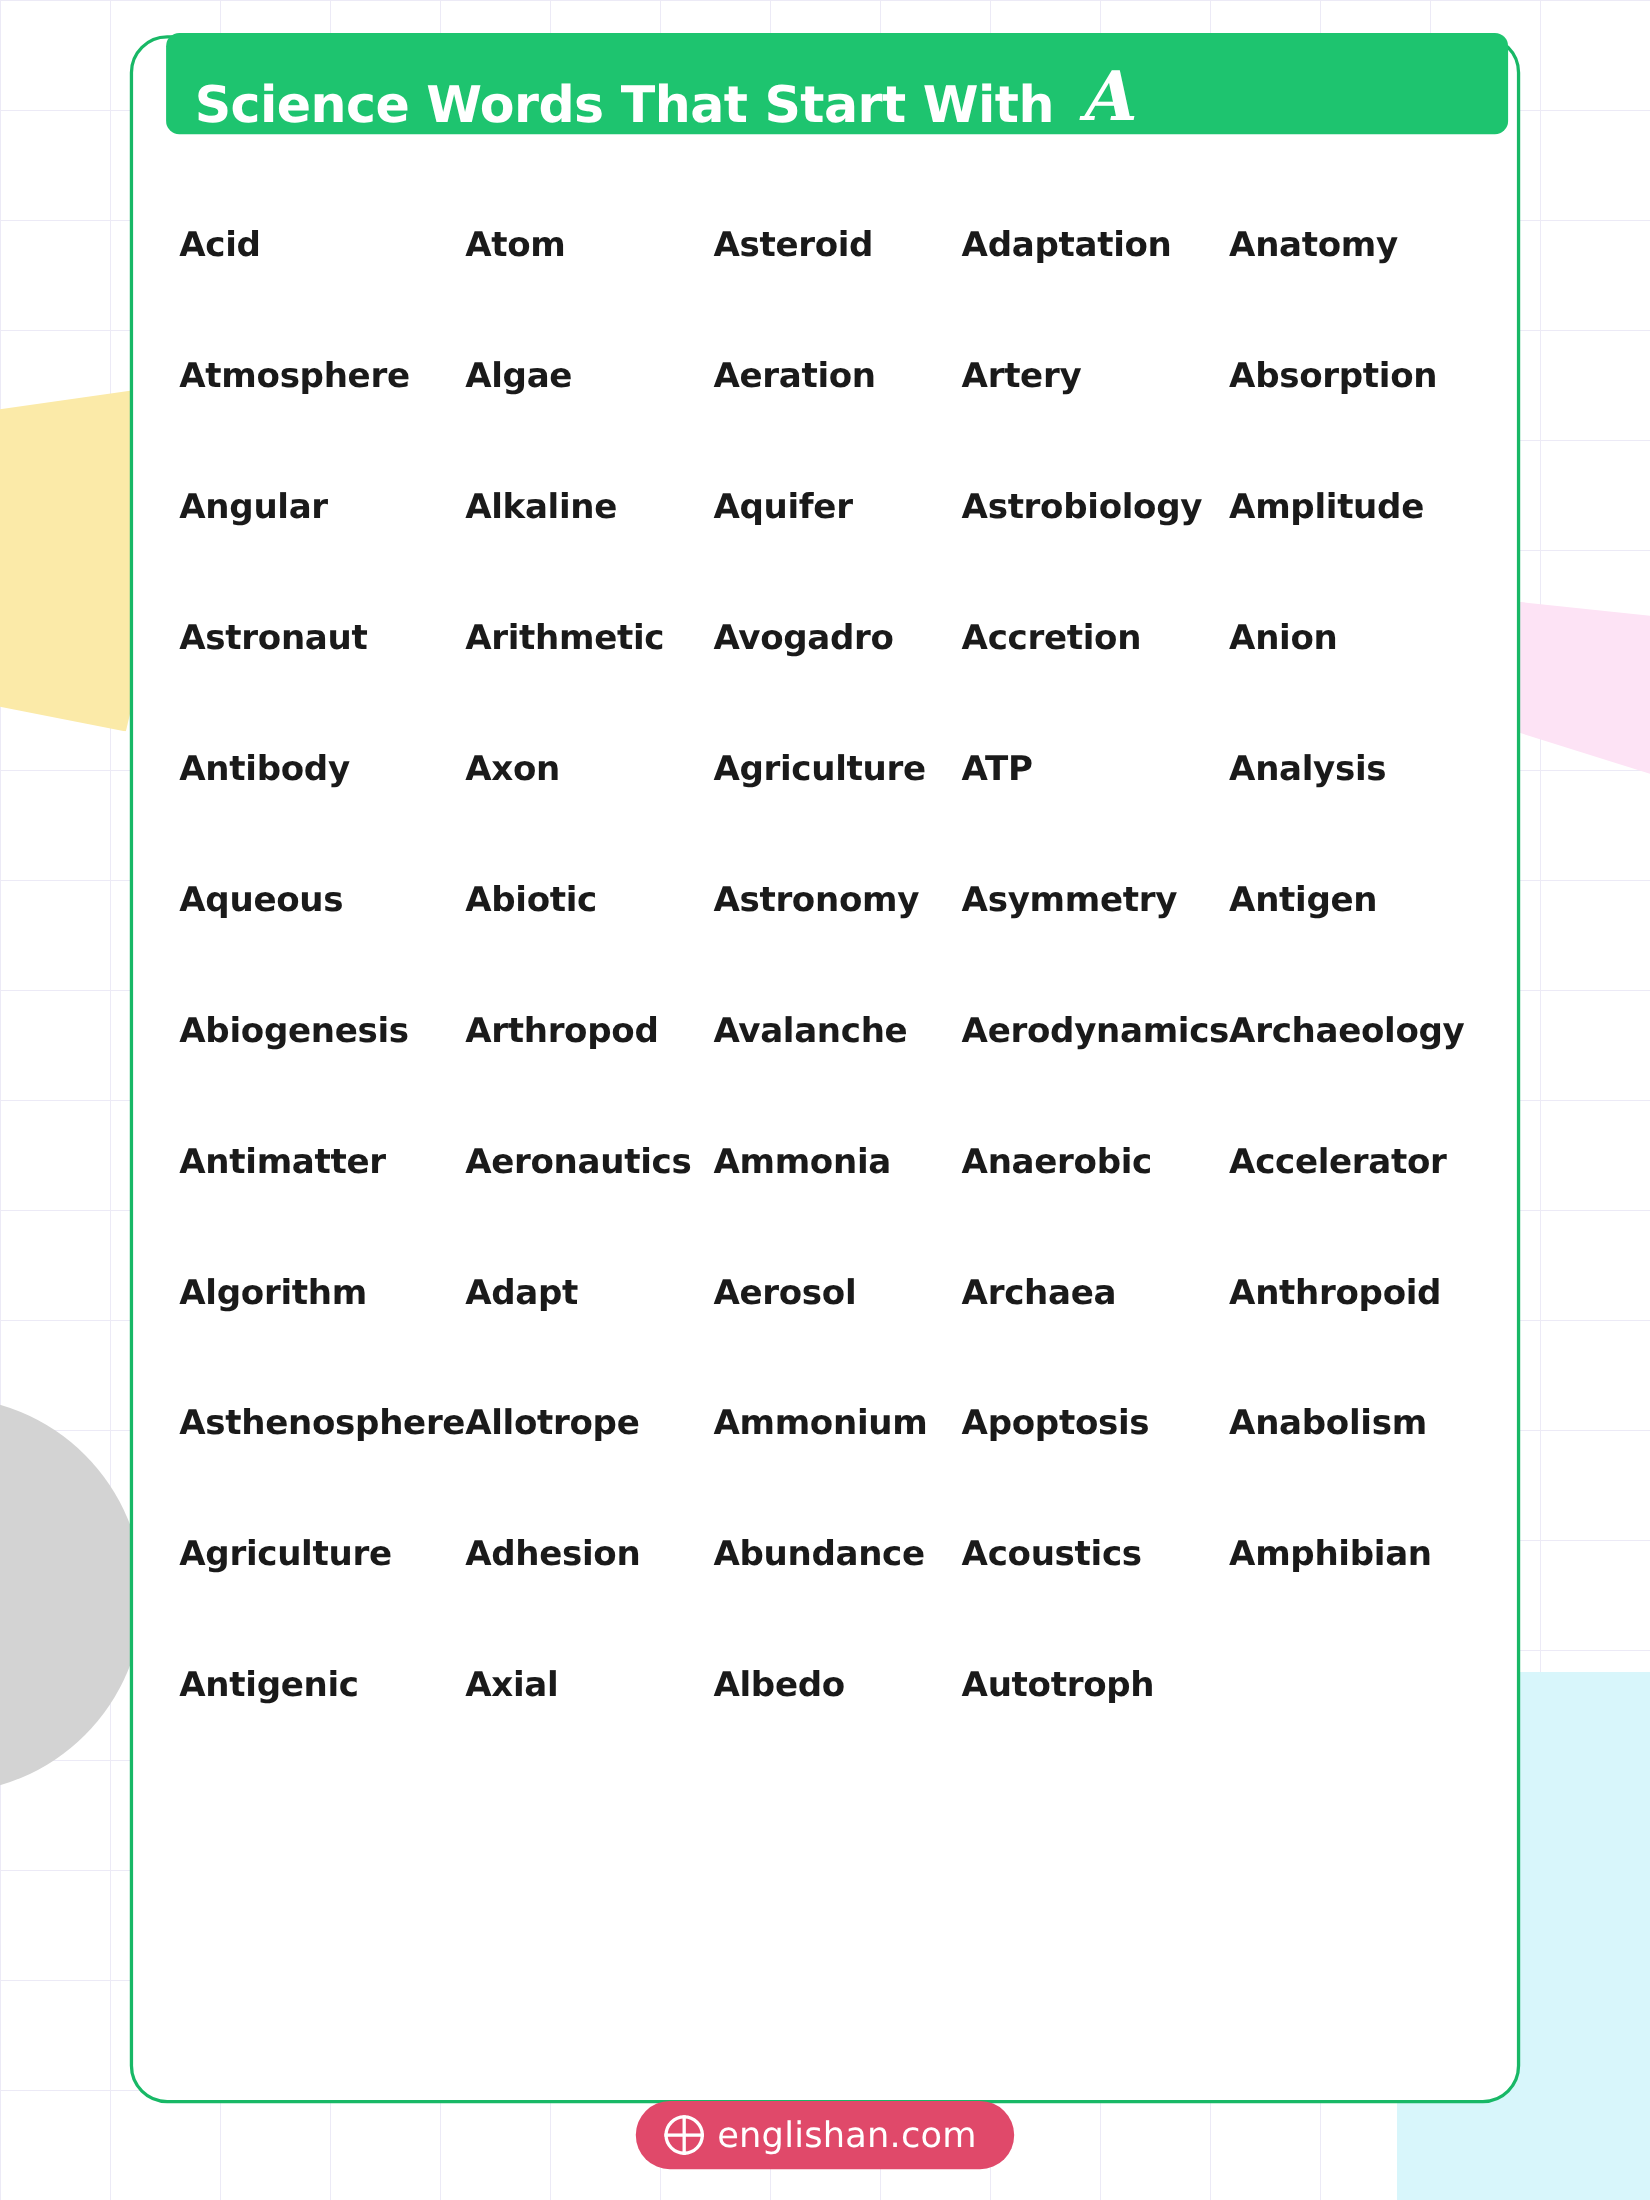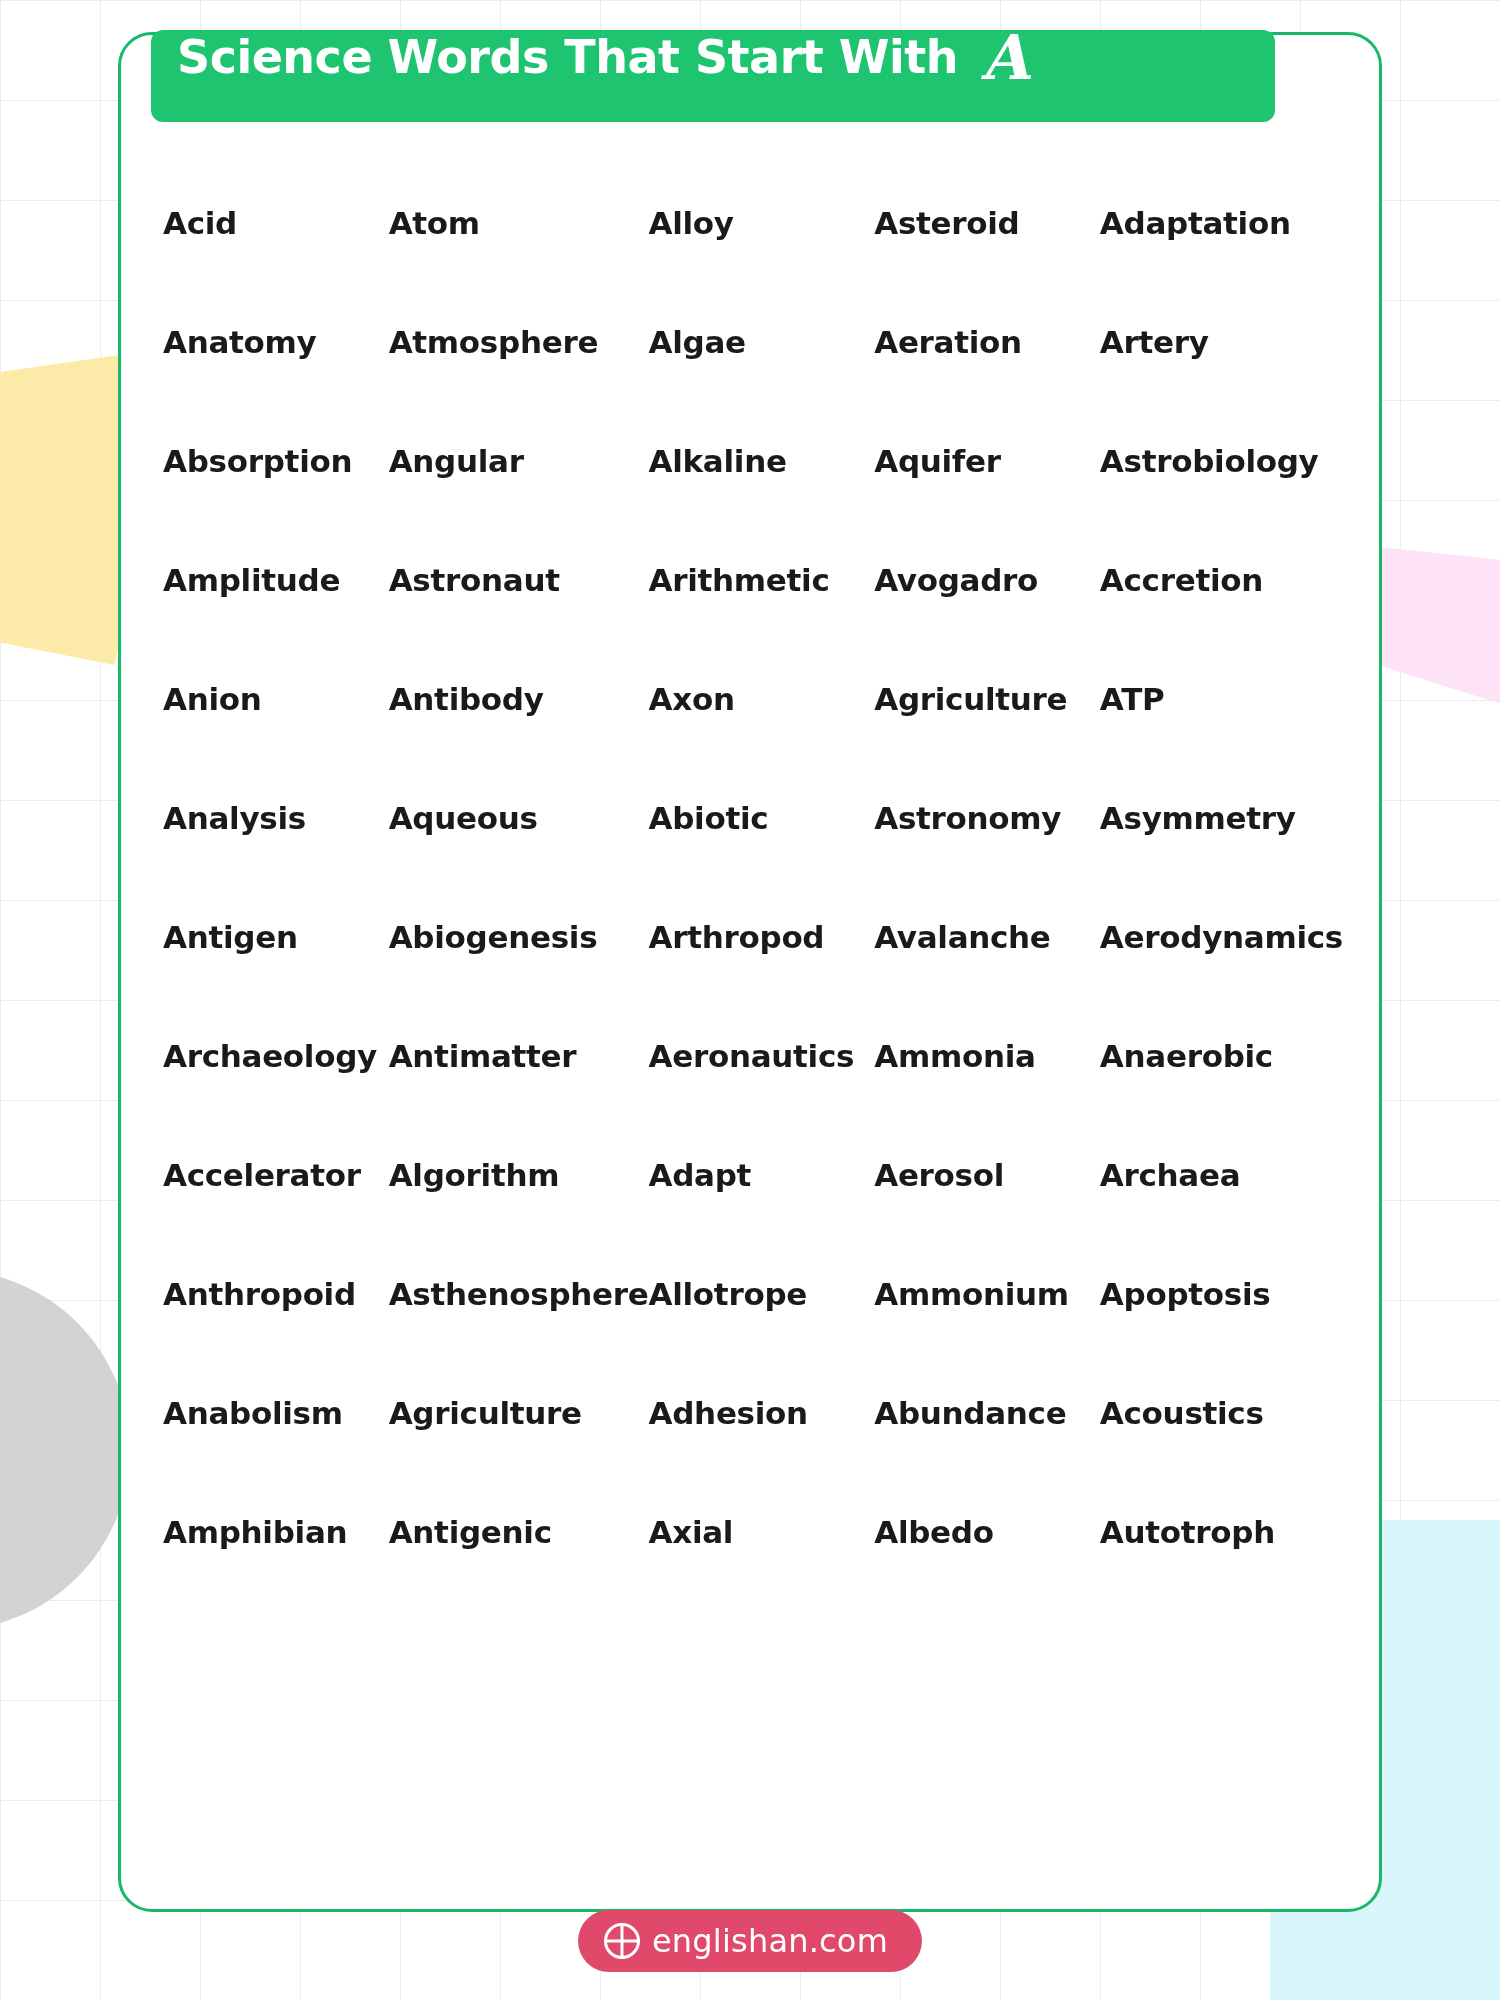--- a/index.html
+++ b/index.html
@@ -74,26 +74,26 @@
     background: #ffffff;
     border: 3px solid #18b866;
     border-radius: 34px;
     overflow: visible;
   }
 
   .title-bar {
     position: absolute;
     left: 30px;
     top: -5px;
-    width: 1124px;
+    width: 1220px;
     height: 92px;
     background: #1ec46f;
     border-radius: 12px;
     display: flex;
-    align-items: flex-start;
+    align-items: flex-end;
     padding: 0 26px;
     gap: 10px;
   }
   .title-text {
     color: #ffffff;
     font-family: "DejaVu Sans", sans-serif;
     font-size: 46px;
     font-weight: bold;
     letter-spacing: -0.5px;
     white-space: nowrap;
@@ -196,21 +196,20 @@
   <div class="card">
 
     <div class="title-bar">
       <span class="title-text">Science Words That Start With</span>
       <span class="title-letter">A</span>
     </div>
 
     <div class="grid">
       <div class="word">Acid</div>
       <div class="word">Atom</div>
-      <div class="word">Alloy</div>
       <div class="word">Asteroid</div>
 
       <div class="word">Adaptation</div>
       <div class="word">Anatomy</div>
       <div class="word">Atmosphere</div>
       <div class="word">Algae</div>
 
       <div class="word">Aeration</div>
       <div class="word">Artery</div>
       <div class="word">Absorption</div>

